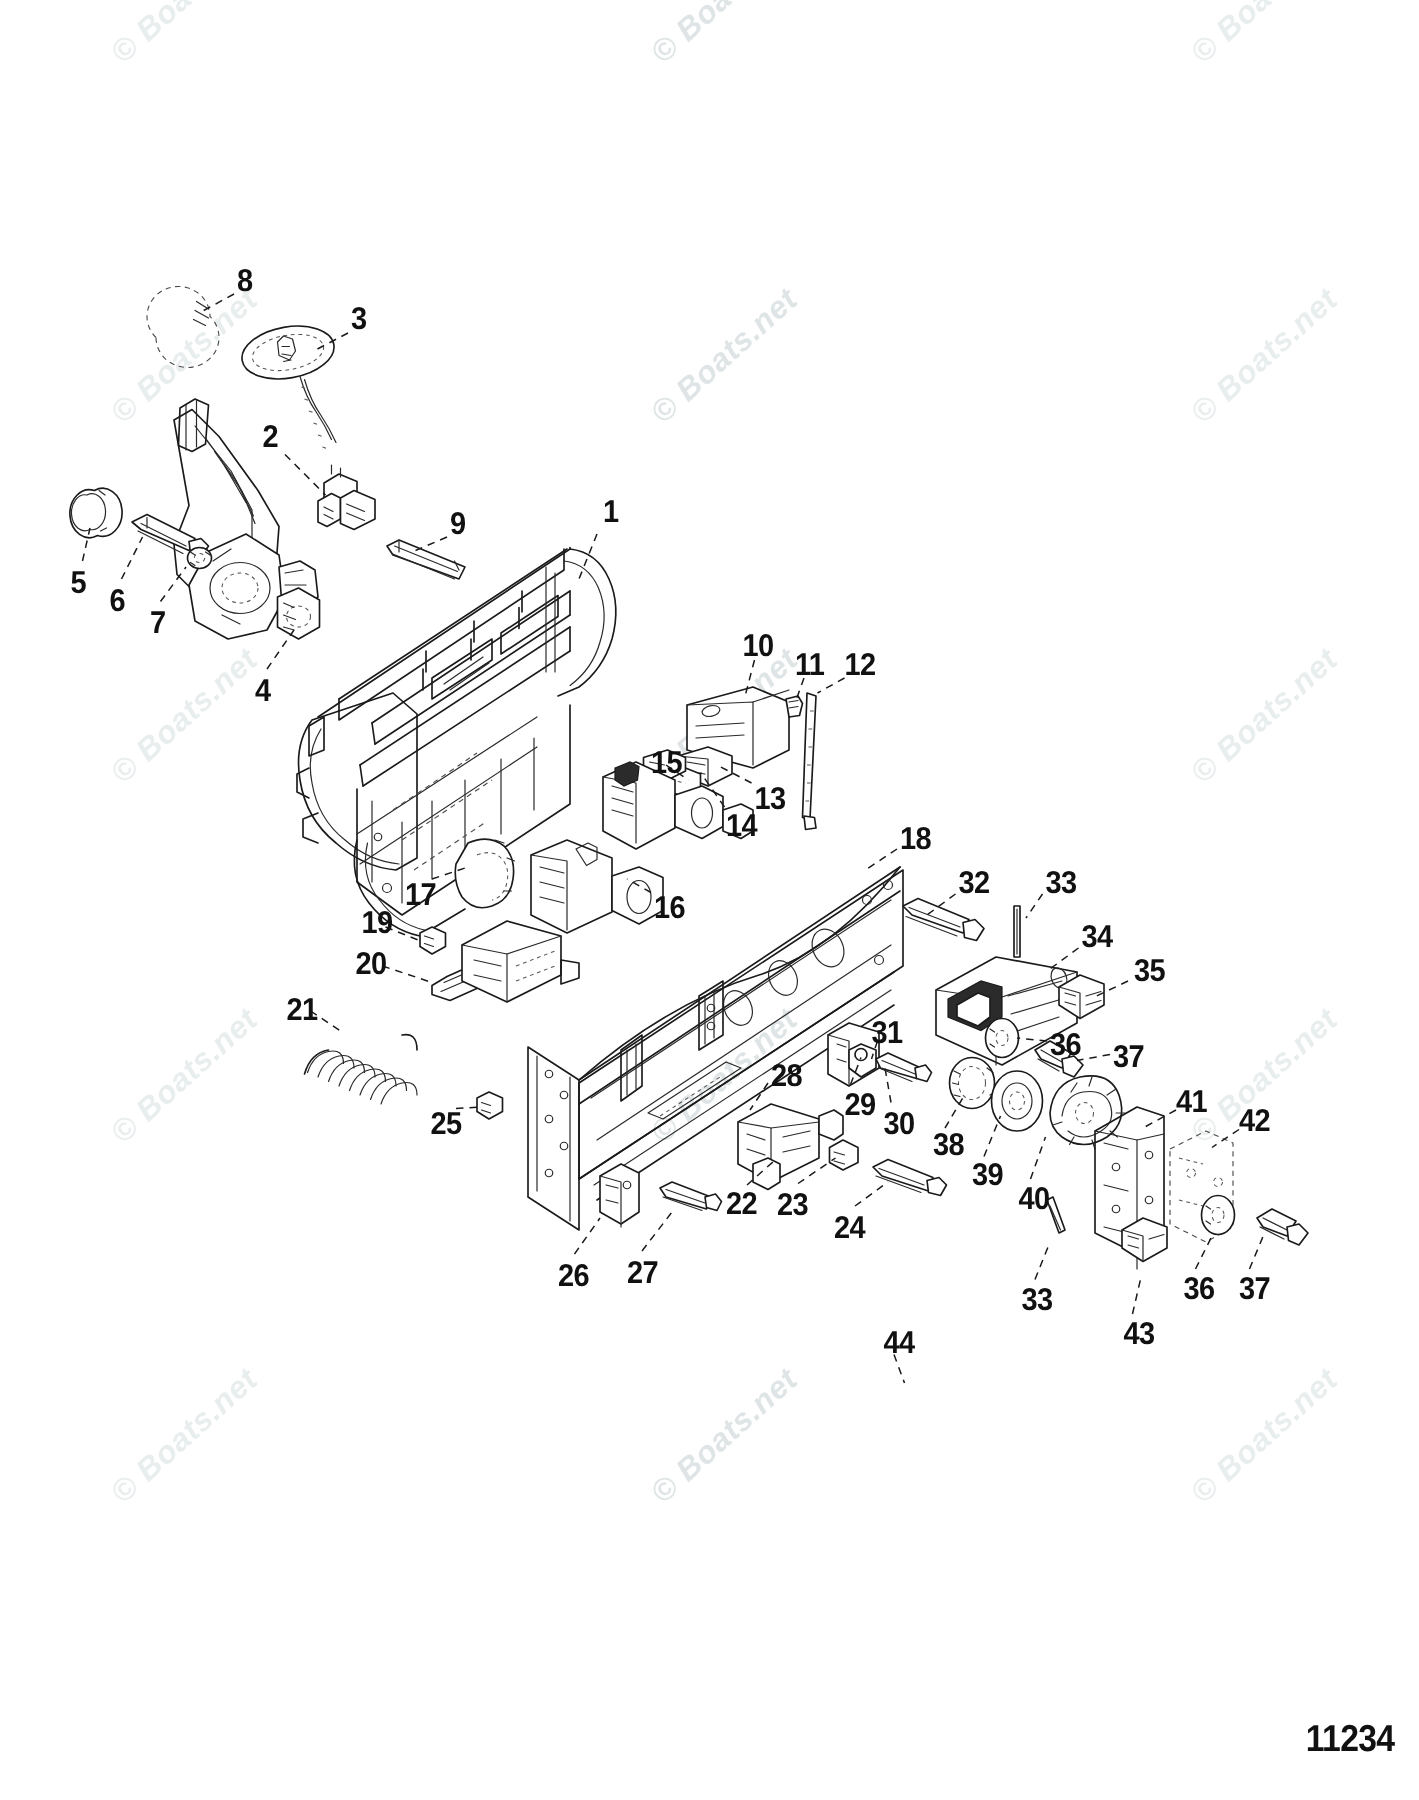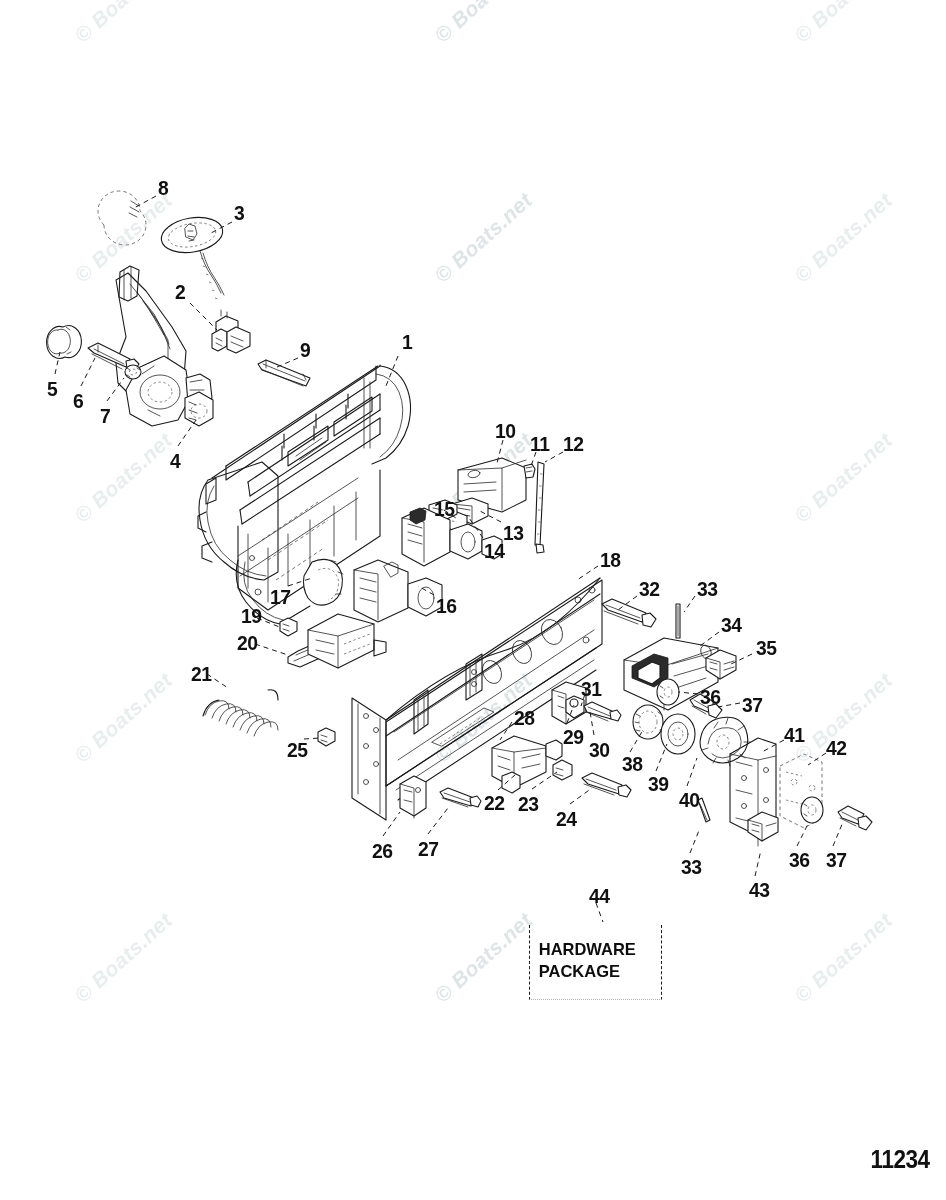--- a/index.html
+++ b/index.html
@@ -647,20 +647,16 @@
       <div class="callout" style="left: 679px; top: 789px;">40</div>
       <div class="callout" style="left: 784px; top: 724px;">41</div>
       <div class="callout" style="left: 826px; top: 737px;">42</div>
       <div class="callout" style="left: 681px; top: 856px;">33</div>
       <div class="callout" style="left: 749px; top: 879px;">43</div>
       <div class="callout" style="left: 789px; top: 849px;">36</div>
       <div class="callout" style="left: 826px; top: 849px;">37</div>
       <div class="callout" style="left: 589px; top: 885px;">44</div>
     </div>
 
-  <div id="hardware-box">
-    <div class="hw-line">HARDWARE</div>
-    <div class="hw-line">PACKAGE</div>
-  </div>
 
   <div id="diagram-id">11234</div>
 
 </div>
 
 </body></html>

